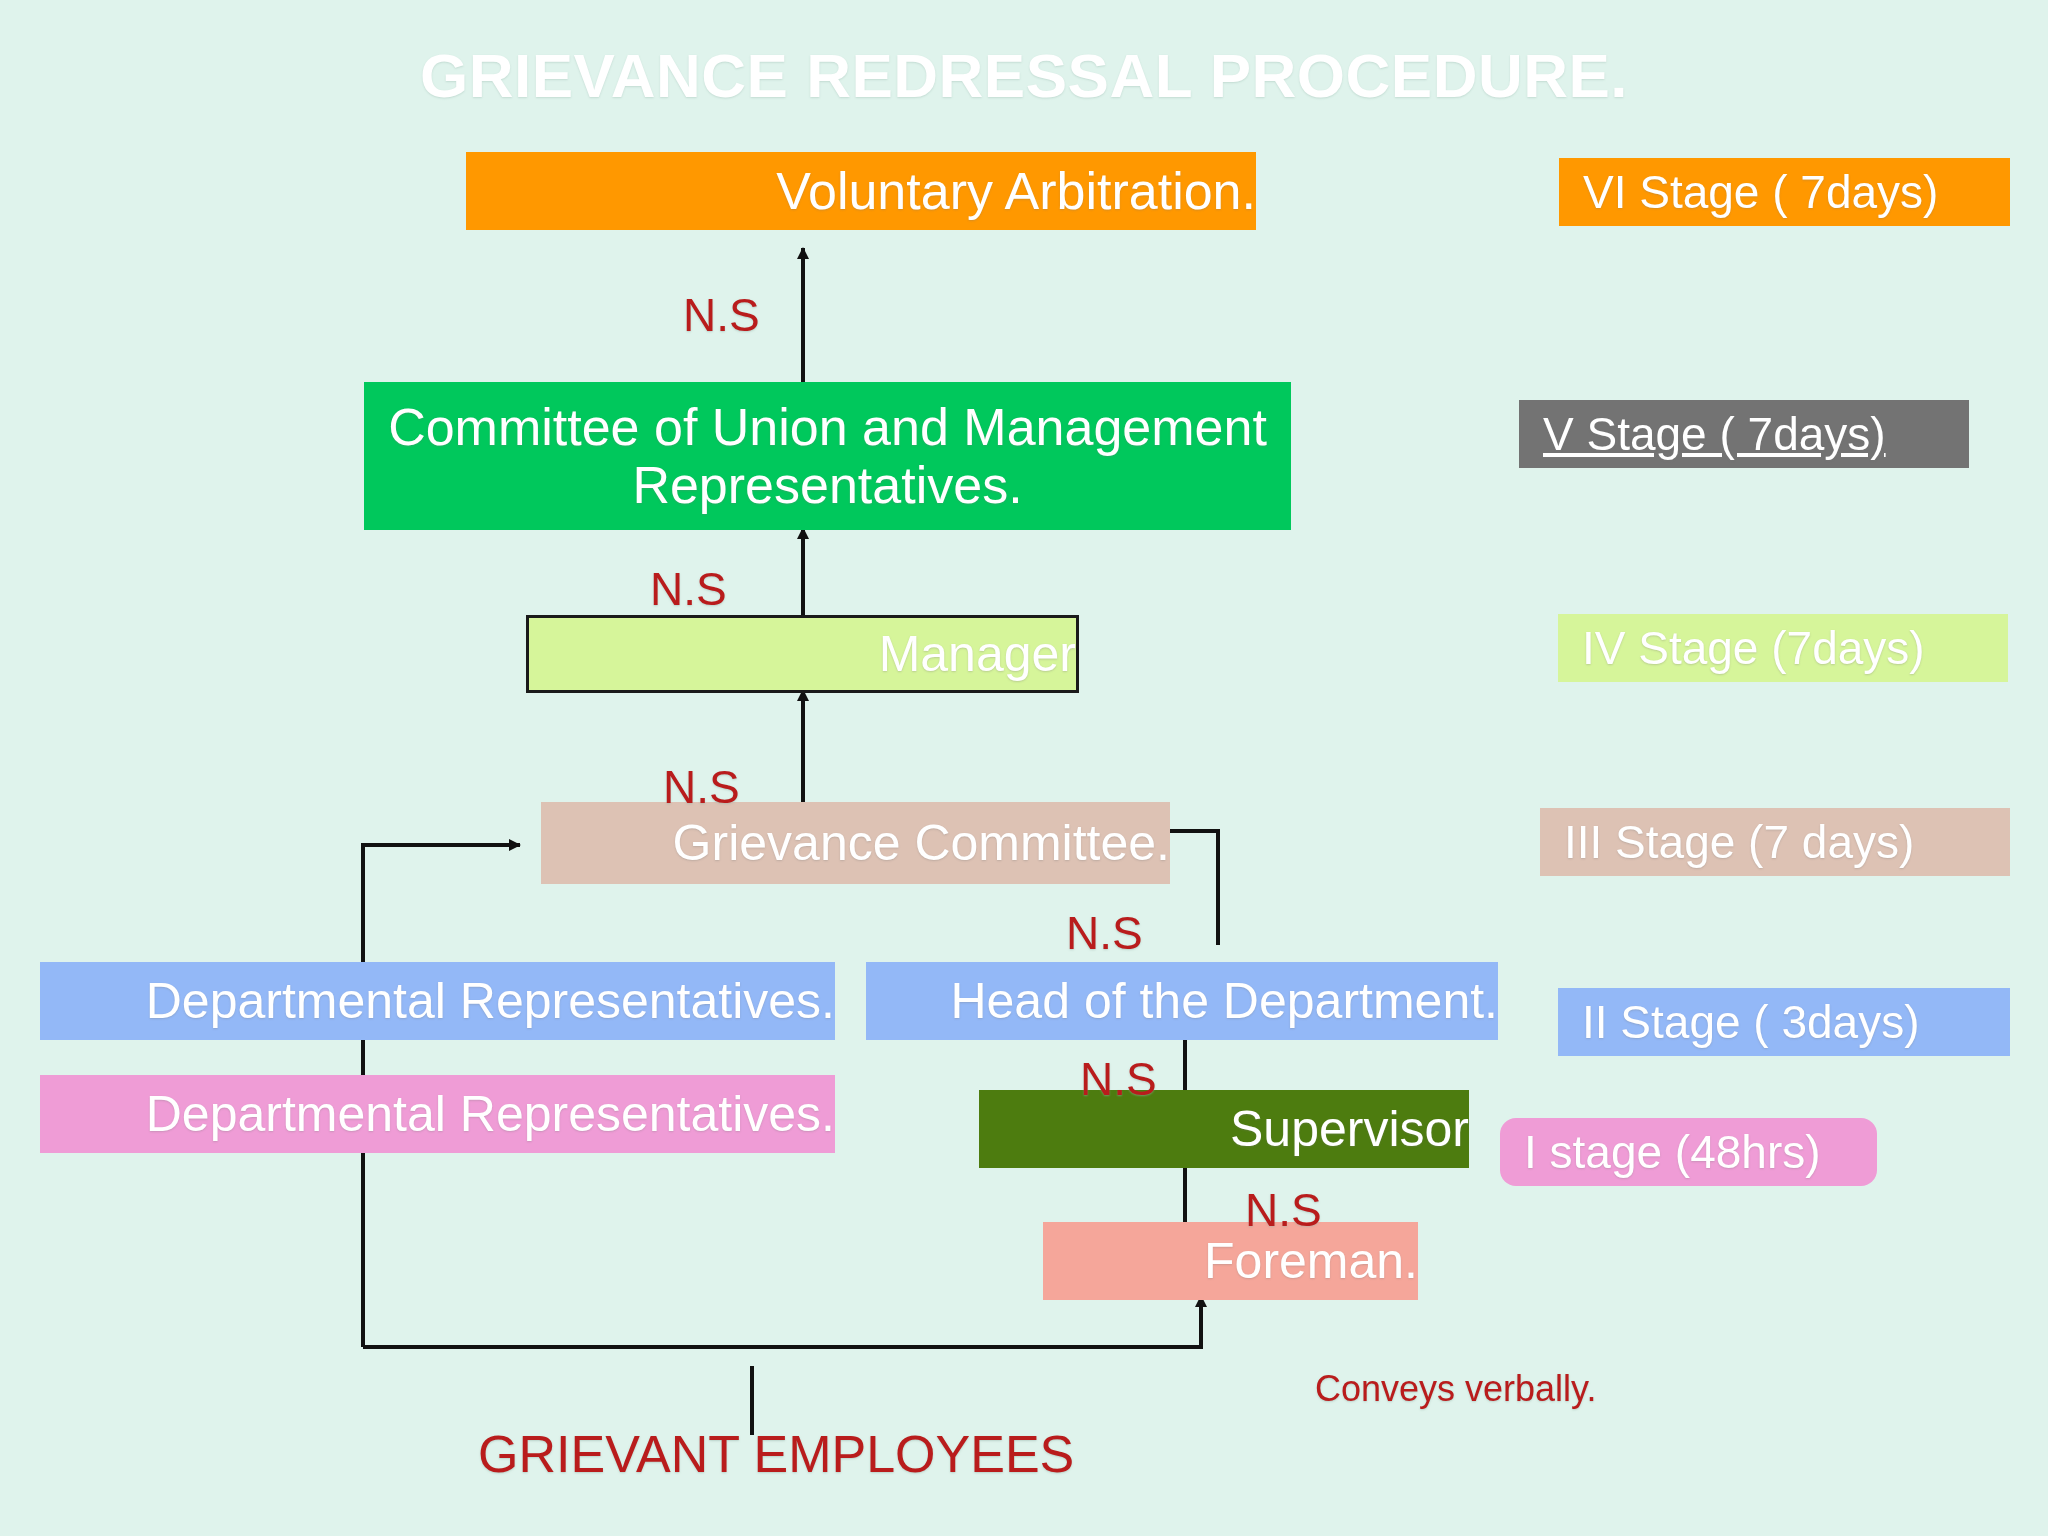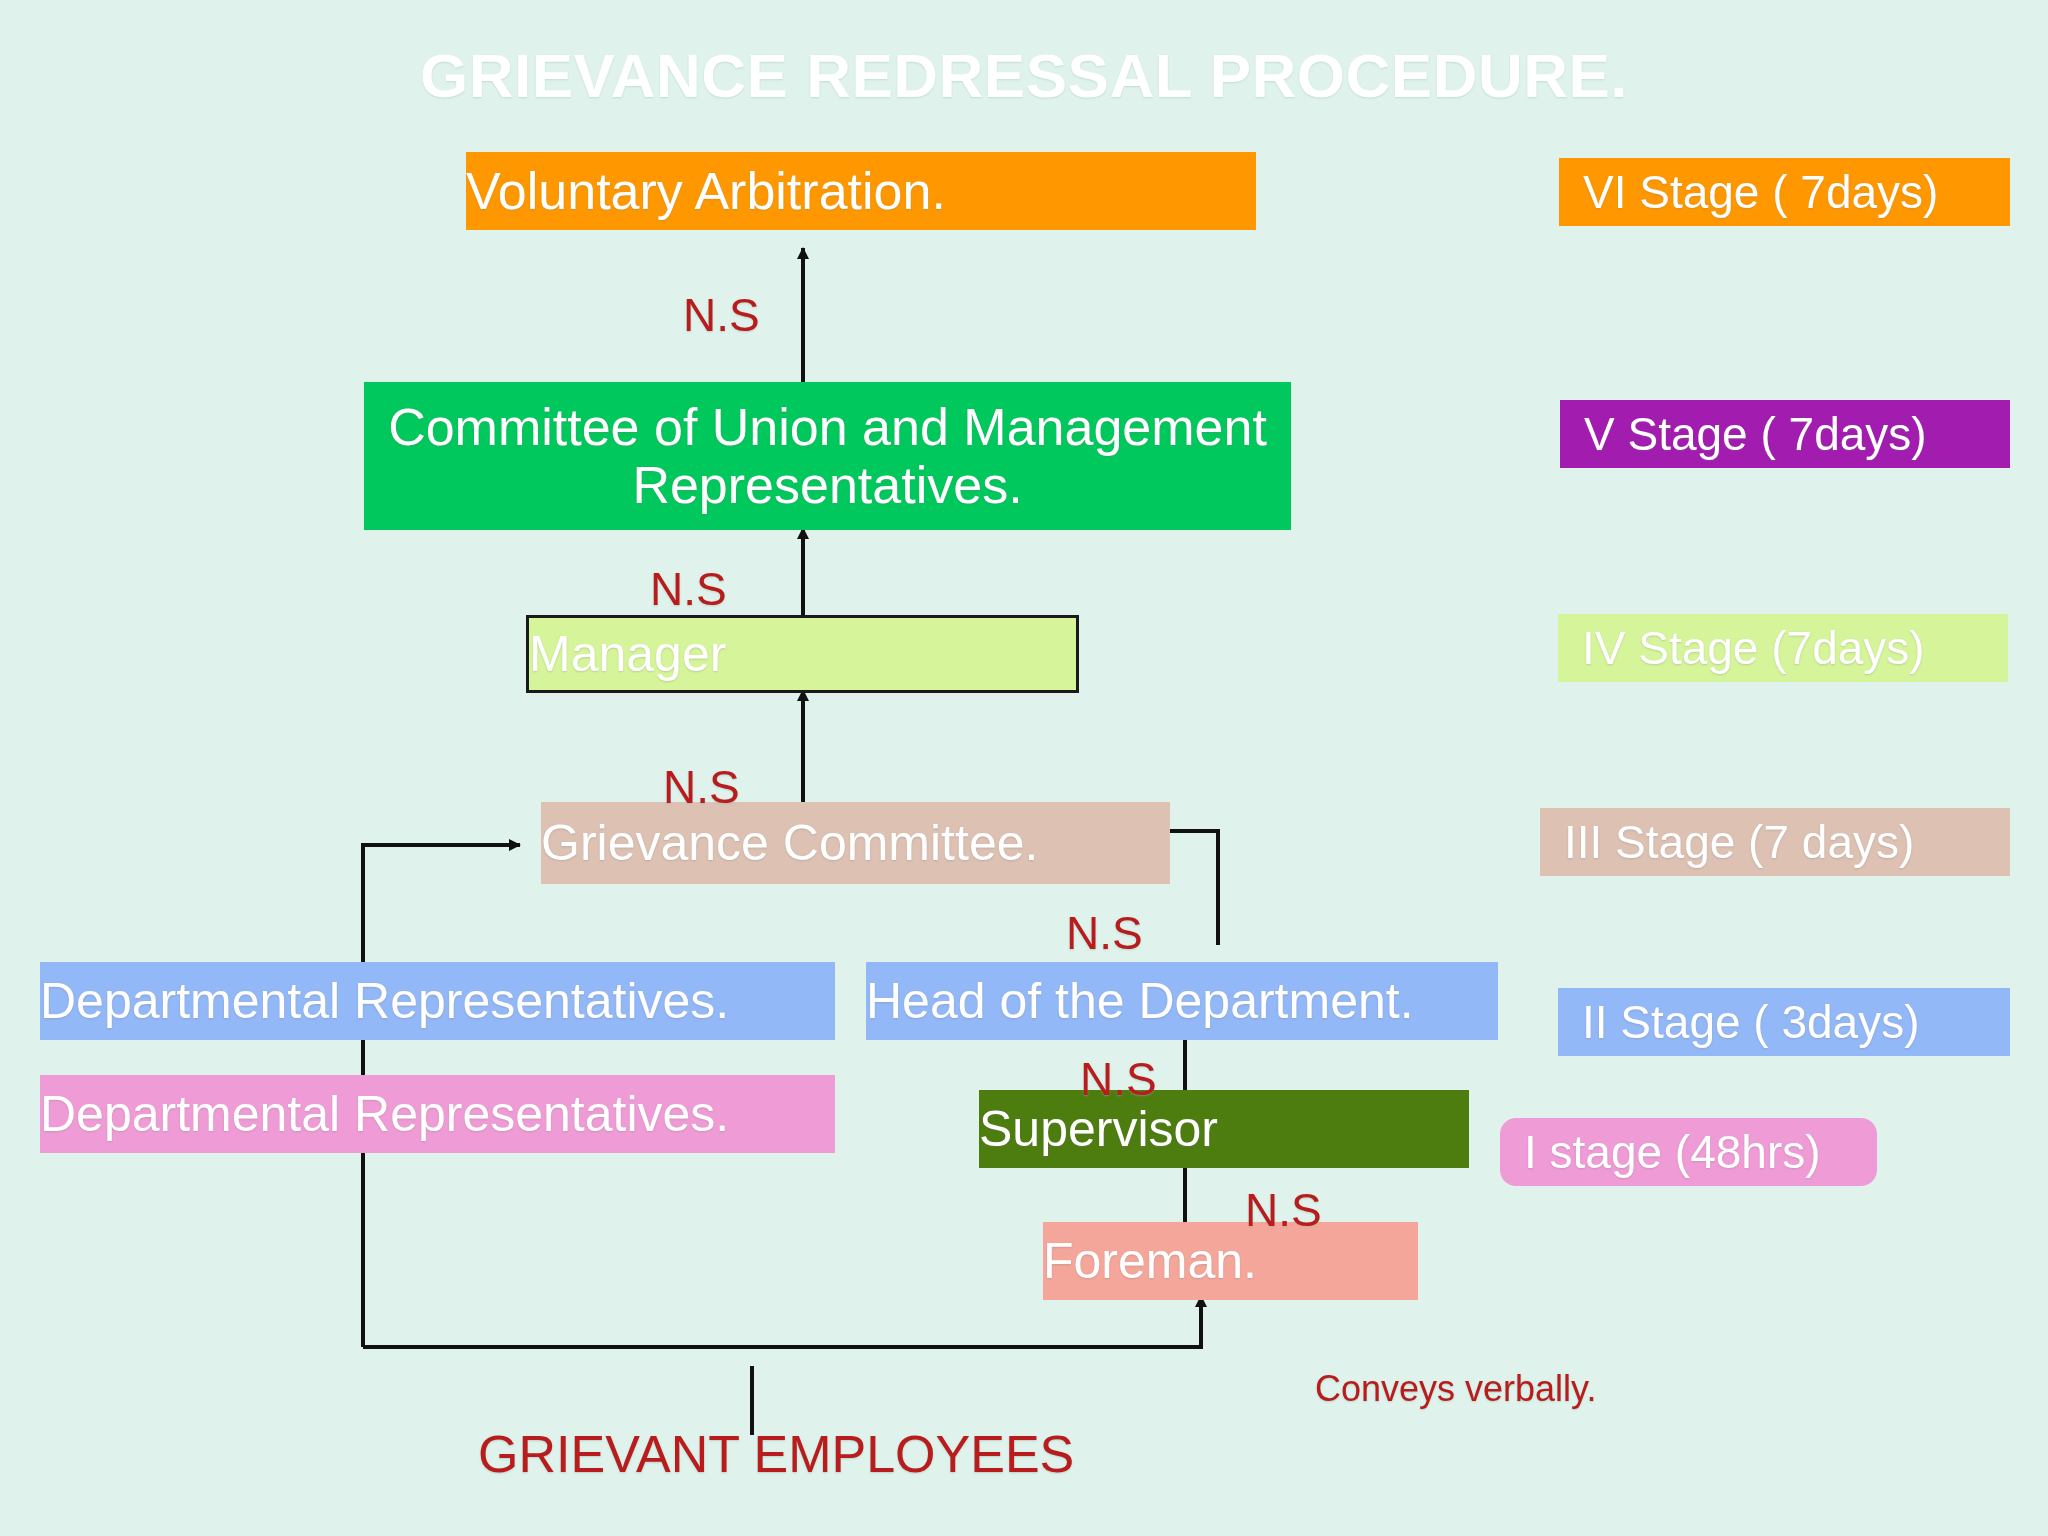--- a/index.html
+++ b/index.html
@@ -27,21 +27,21 @@
     color: #ffffff;
     letter-spacing: 0.5px;
     text-shadow: 0 1px 2px rgba(160,190,180,0.45);
     white-space: nowrap;
   }
   
   .node {
     position: absolute;
     display: flex;
     align-items: center;
-    justify-content: flex-start;
+    justify-content: flex-end;
     color: #ffffff;
     text-align: center;
     line-height: 1.12;
     box-sizing: border-box;
     text-shadow: 0 1px 2px rgba(120,120,120,0.30);
   }
   .node.bordered {
     border: 3px solid #1a1a1a;
   }
   
@@ -145,21 +145,21 @@
   </div>
 
   <div class="node" style="left:1043px; top:1222px; width:375px; height:78px; background:#f5a69a; font-size:50px;">
     <span>Foreman.</span>
   </div>
 
   <div class="stage" style="left:1559px; top:158px; width:451px; height:68px; background:#ff9800;">
     <span>VI Stage ( 7days)</span>
   </div>
 
-  <div class="stage" style="left:1560px; top:400px; width:450px; height:68px; background:#a21caf;">
+  <div class="stage" style="left:1519px; top:400px; width:450px; height:68px; background:#737373;text-decoration:underline;">
     <span>V Stage ( 7days)</span>
   </div>
 
   <div class="stage" style="left:1558px; top:614px; width:450px; height:68px; background:#d6f59a;">
     <span>IV Stage (7days)</span>
   </div>
 
   <div class="stage" style="left:1540px; top:808px; width:470px; height:68px; background:#ddc2b4;">
     <span>III Stage (7 days)</span>
   </div>

